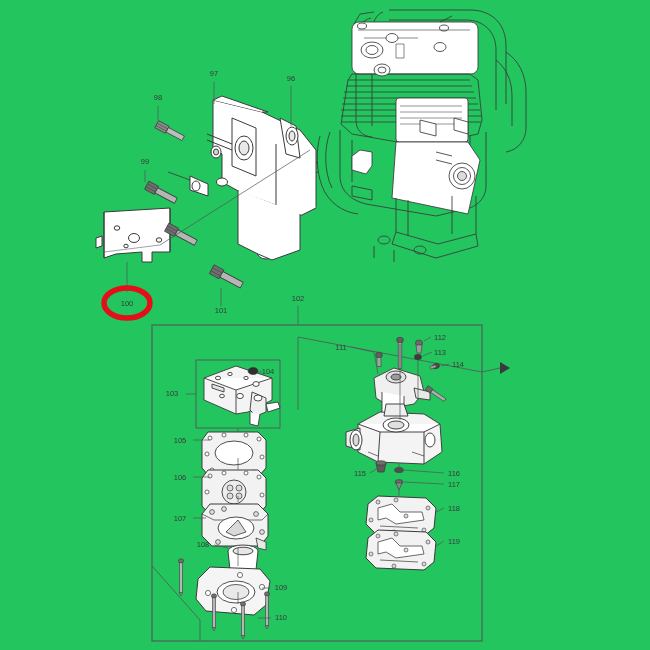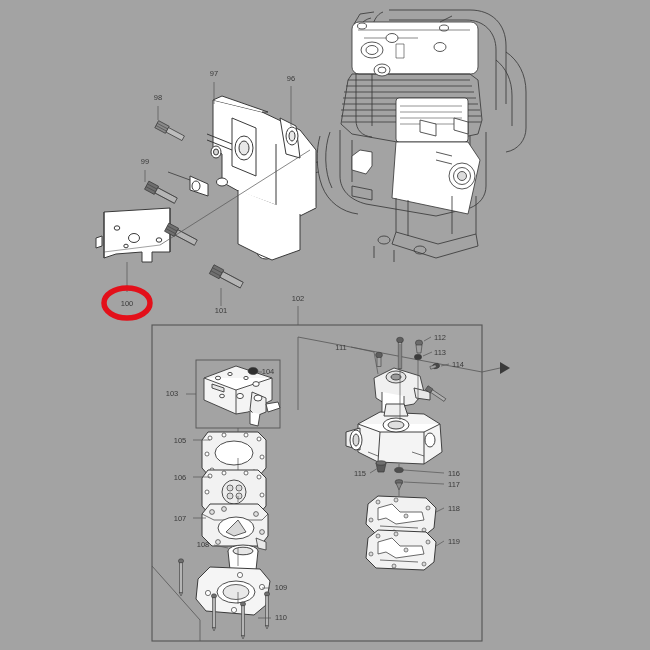--- a/index.html
+++ b/index.html
@@ -1,17 +1,17 @@
 <!DOCTYPE html>
 <html><head>
 <meta charset="utf-8">
 <style>
   html,body{margin:0;padding:0;background:#ffffff;}
   body{width:650px;height:650px;overflow:hidden;font-family:"Liberation Sans",sans-serif;}
-  #diagram{position:relative;width:650px;height:650px;background:#a3a3a3;}
+  #diagram{position:relative;width:650px;height:650px;background:#22c55e;}
   svg{display:block;}
   .lbl{font-family:"Liberation Sans",sans-serif;font-size:7.5px;fill:#3a3a3a;}
 </style>
 </head>
 <body>
 
 <div id="diagram">
 <svg width="650" height="650" viewBox="0 0 650 650">
   <defs>
     <g id="boltA">

